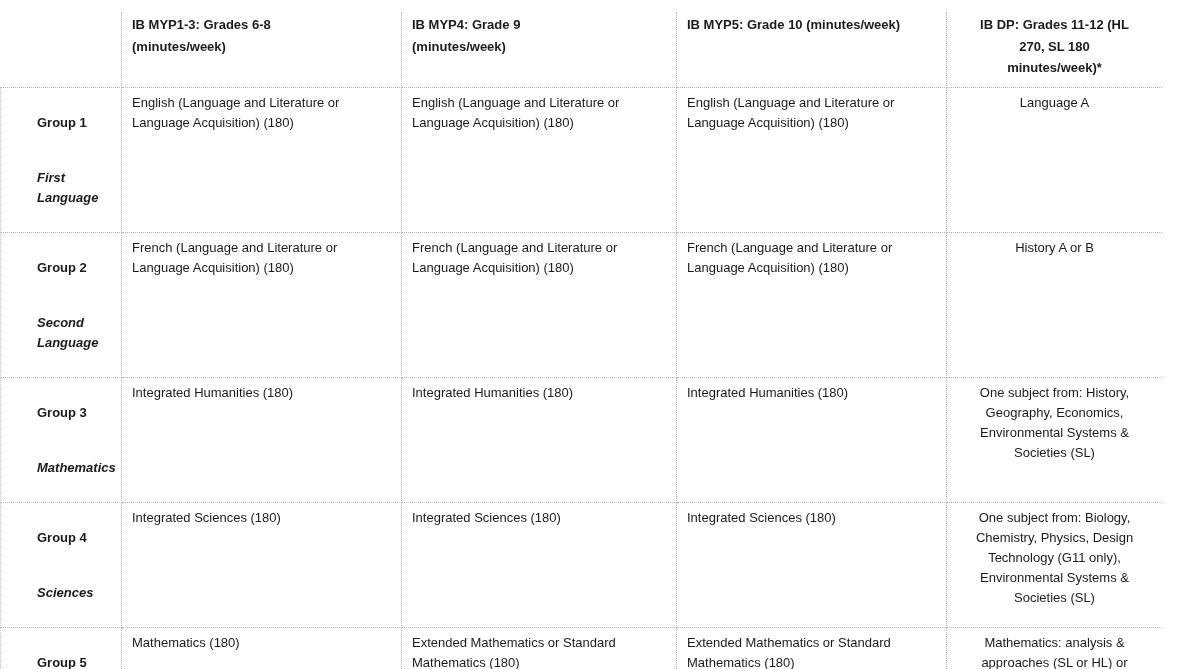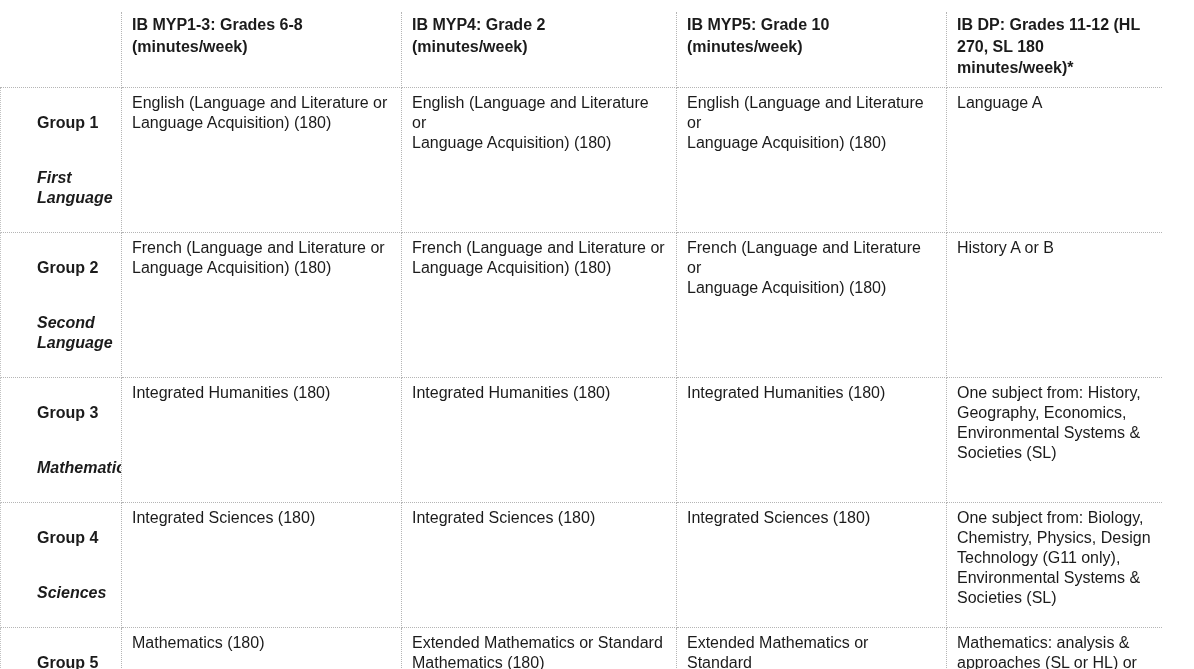--- a/index.html
+++ b/index.html
@@ -18,28 +18,28 @@
   }
   table.curriculum {
     border-collapse: separate;
     border-spacing: 0;
     table-layout: fixed;
     width: 1162px;
   }
   table.curriculum td {
     vertical-align: top;
     padding: 5px 10px 4px 10px;
-    font-size: 16px;
+    font-size: 13px;
     line-height: 20px;
     white-space: pre-line;
     border-right: 1px dotted #b5b5b5;
     border-bottom: 1px dotted #b5b5b5;
     overflow: hidden;
   }
-  table.curriculum td:last-child { border-right: none; }
+  table.curriculum td:last-child { border-right: none; text-align: center; }
   tr.header-row td {
     font-weight: bold;
     padding-top: 2px;
     line-height: 21.5px;
   }
   tr.body-row td:first-child { border-left: 1px dotted #c2c2c2; padding-left: 36px; }
   td.group-cell { font-weight: bold; padding-left: 14px; }
   .group-sub { margin-top: 15px; font-style: italic; }
 </style>
 </head>
@@ -53,21 +53,21 @@
       <col style="width:275px">
       <col style="width:270px">
       <col style="width:215px">
     </colgroup>
 
     <tbody>
         <tr class="header-row" style="height:76px">
       <td></td>
       <td>IB MYP1-3: Grades 6-8
 (minutes/week)</td>
-      <td>IB MYP4: Grade 2
+      <td>IB MYP4: Grade 9
 (minutes/week)</td>
       <td>IB MYP5: Grade 10 (minutes/week)</td>
       <td>IB DP: Grades 11-12  (HL
 270, SL 180
 minutes/week)*</td>
     </tr>
 
     <tr class="body-row" style="height:72px">
       <td class="group-cell">
         <div>Group 1</div>

